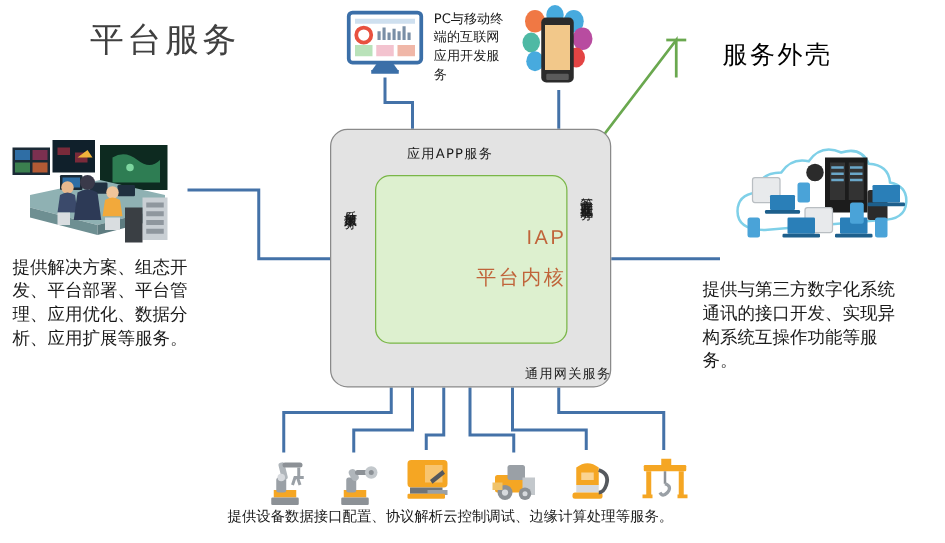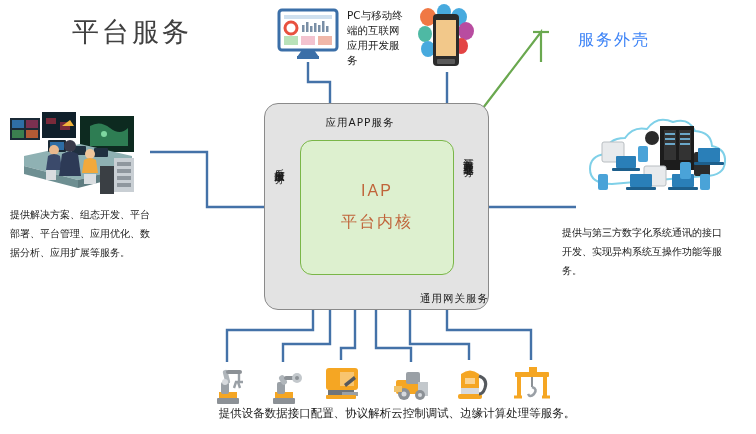--- a/index.html
+++ b/index.html
@@ -11,51 +11,51 @@
   .abs{position:absolute;}
 
   
   #title-left{
     left:72px;top:14px;width:190px;
     font-size:27px;letter-spacing:3px;color:#404040;
     font-family:"DejaVu Sans",sans-serif;
   }
   #title-right{
     left:578px;top:30px;width:160px;
-    font-size:16px;letter-spacing:2px;color:#3b82f6;
+    font-size:20px;letter-spacing:2px;color:#000000;
     font-family:"DejaVu Sans",sans-serif;
   }
 
   
   .para{
-    font-size:10px;line-height:19px;color:#1a1a1a;
+    font-size:14px;line-height:19px;color:#1a1a1a;
     font-family:"DejaVu Sans",sans-serif;
   }
   #para-left{left:10px;top:205px;width:148px;}
   #para-right{left:562px;top:223px;width:160px;}
-  #para-bottom{left:182px;top:404px;width:430px;text-align:center;font-size:11.5px;}
+  #para-bottom{left:182px;top:404px;width:430px;text-align:left;font-size:11.5px;}
 
   
   #callout-top{
     left:347px;top:8px;width:56px;
     font-size:10.5px;line-height:15px;color:#1a1a1a;
     font-family:"DejaVu Sans",sans-serif;
   }
 
   
   #shell-box{
     left:264px;top:103px;width:225px;height:207px;
     background:#e3e3e3;border:1.6px solid #8a8a8a;border-radius:14px;
     box-sizing:border-box;
   }
   #core-box{
     left:300px;top:140px;width:154px;height:135px;
     background:#ddf0cf;border:1.6px solid #7ab648;border-radius:12px;
     box-sizing:border-box;
-    display:flex;flex-direction:column;align-items:center;justify-content:center;
+    display:flex;flex-direction:column;align-items:flex-end;justify-content:center;
   }
   #core-acronym{
     font-size:16px;color:#c0643a;letter-spacing:2px;margin-bottom:12px;
     font-family:"Liberation Sans",sans-serif;
   }
   #core-name{
     font-size:16px;color:#c0643a;letter-spacing:2px;
     font-family:Liberation Sans, sans-serif;
   }
 

